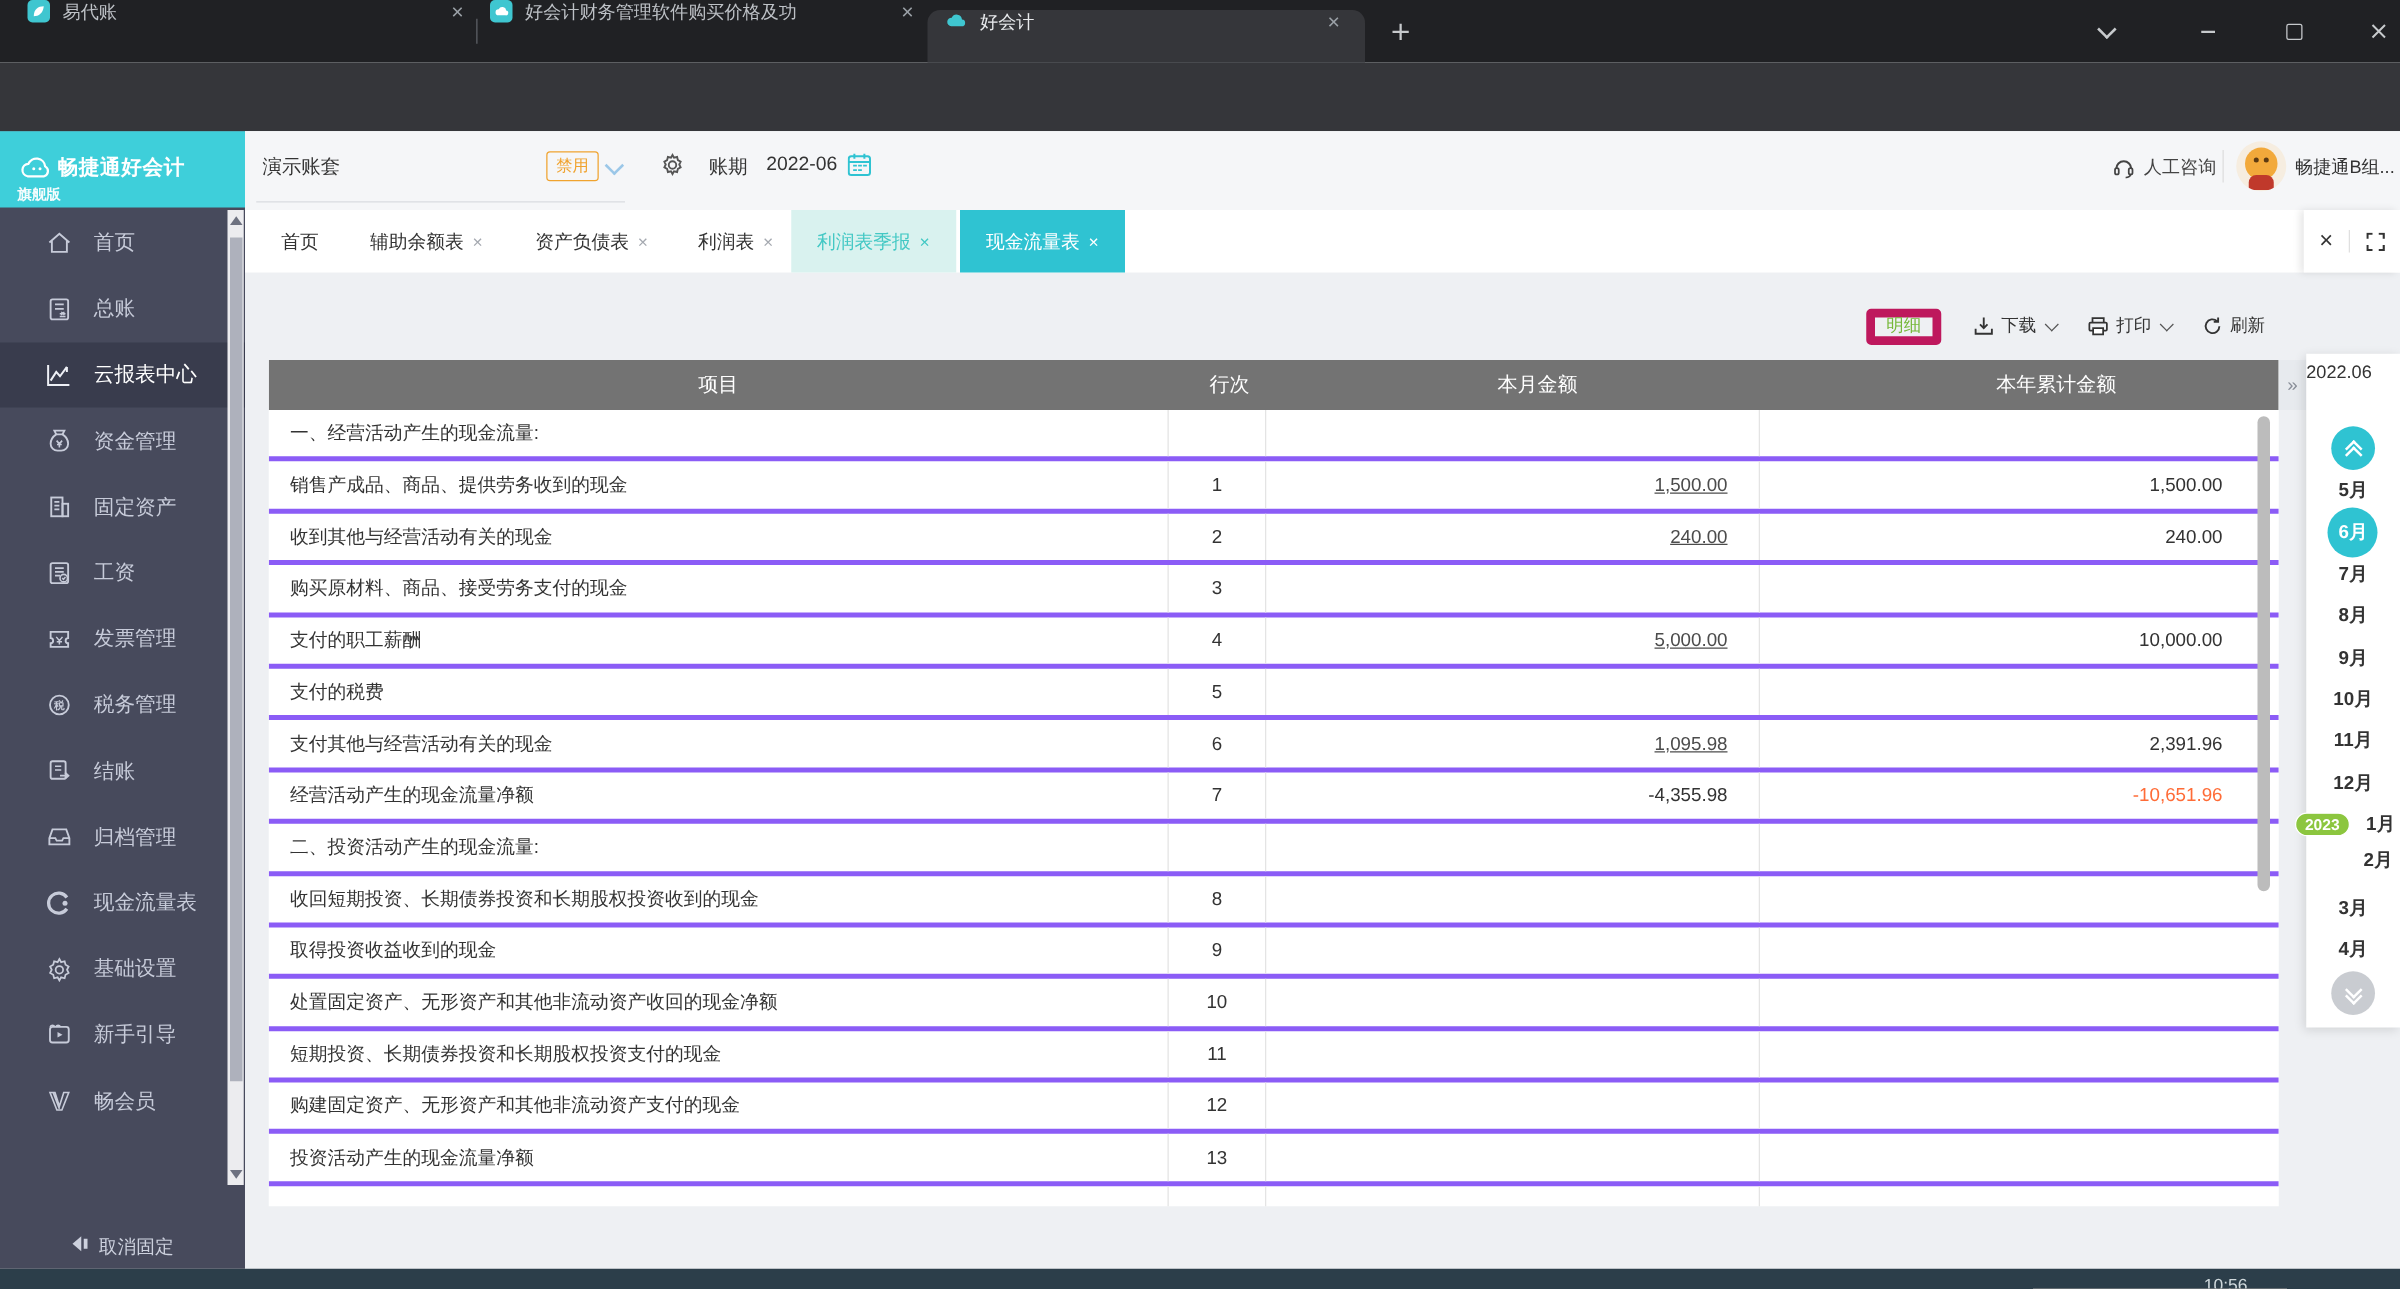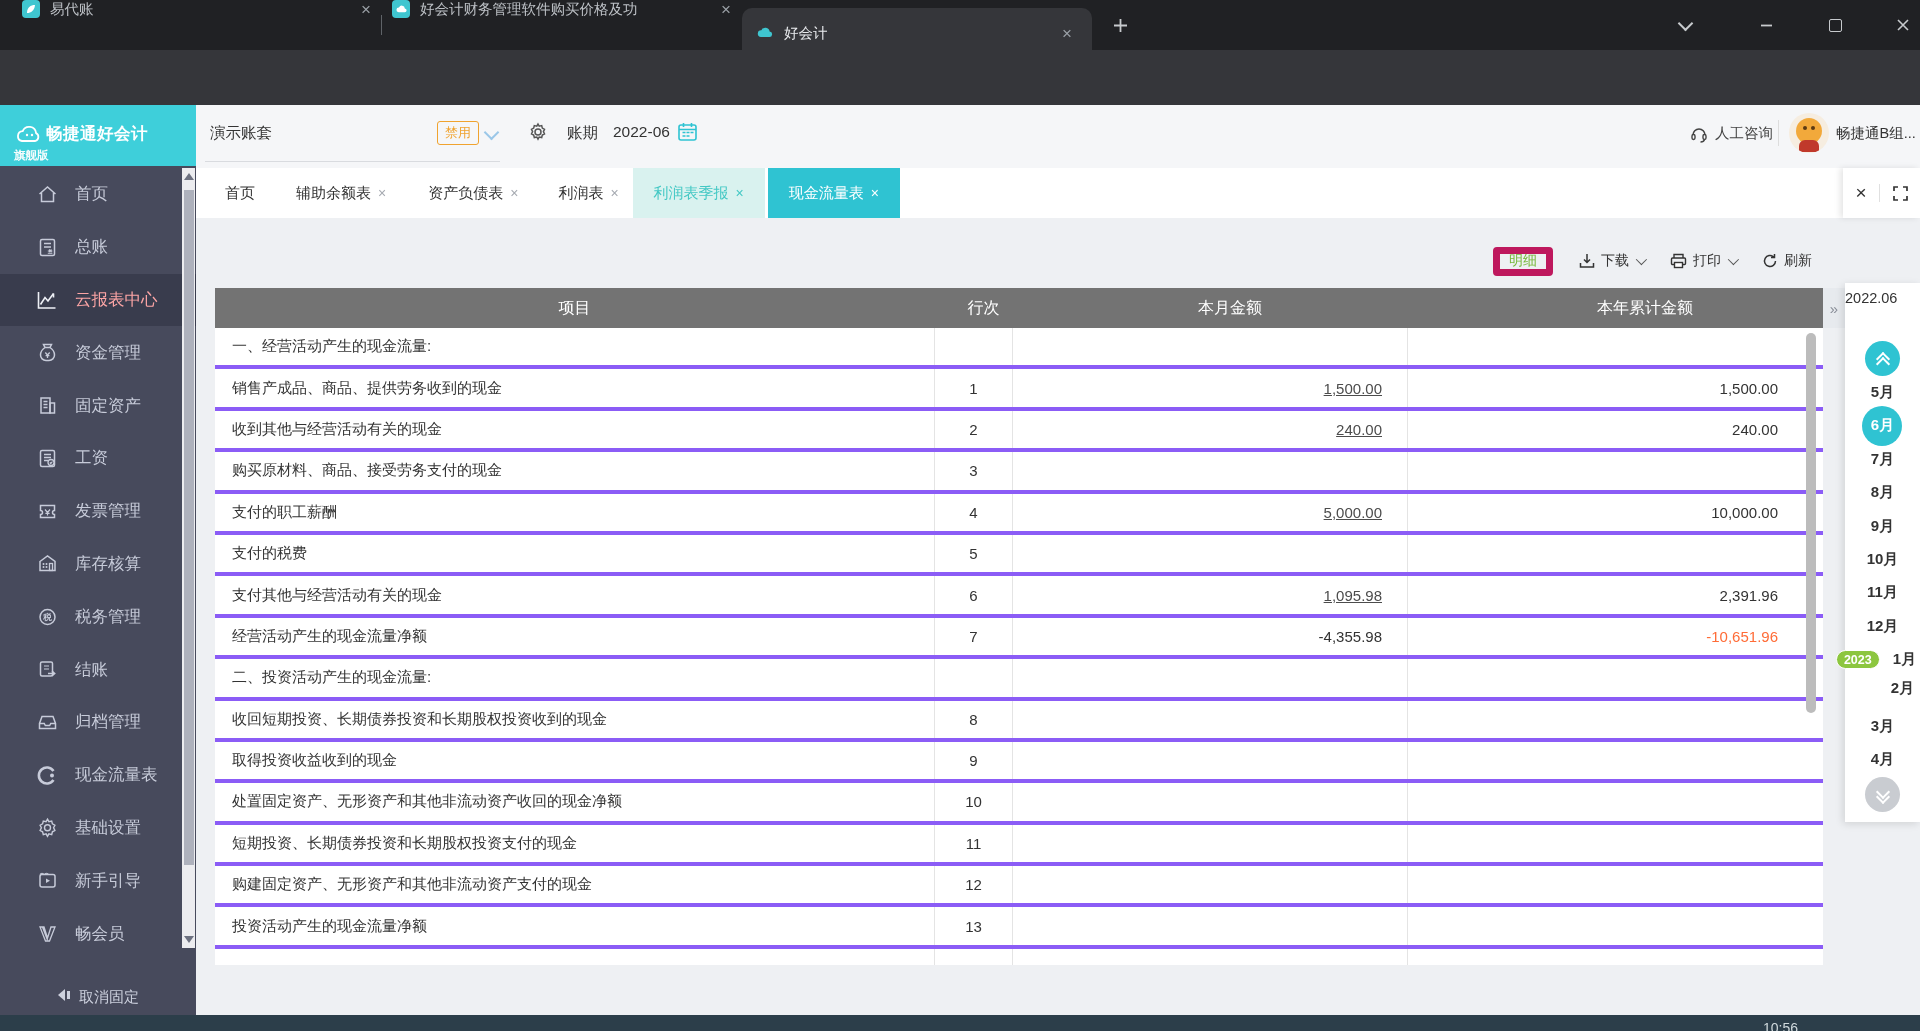--- a/index.html
+++ b/index.html
@@ -35,21 +35,21 @@
   .sidepanel:before{content:"";position:absolute;right:0;top:0;bottom:0;width:5px;background:#c7cacd;}
   
   #appbg{left:196px;top:105px;width:1724px;height:910px;background:#eef0f3;}
   
   #sidebar{left:0;top:105px;width:196px;height:910px;background:#474a5c;}
   #logo{left:0;top:105px;width:196px;height:61px;background:#3ecfda;color:#fff;}
   #logo .brand{position:absolute;left:46px;top:18px;font-size:16.5px;font-weight:bold;letter-spacing:.5px;white-space:nowrap;}
   #logo .edition{position:absolute;left:14px;bottom:3px;font-size:11.5px;font-weight:bold;opacity:.95;}
   .mitem{display:flex;align-items:center;height:52.8px;color:#c7cbd9;font-size:16.5px;padding-left:36px;cursor:default;}
   .mitem .mic{width:22px;height:22px;margin-right:17px;flex:0 0 auto;display:flex;align-items:center;justify-content:center;}
-  .mitem.active{background:#393c4d;color:#fca5a5;}
+  .mitem.active{background:#393c4d;color:#ffffff;}
   #unpin{left:0;top:988px;width:196px;height:26px;display:flex;align-items:flex-start;justify-content:center;color:#cdd1de;font-size:15px;}
   #sb-scroll{left:182px;top:168px;width:13px;height:780px;background:#ececef;}
   #sb-thumb{left:183.5px;top:190px;width:10px;height:675px;background:#aeb1bc;}
   .tri-up{width:0;height:0;border-left:5px solid transparent;border-right:5px solid transparent;border-bottom:7px solid #6d7180;margin:5px auto 0;}
   .tri-dn{position:absolute;left:1.5px;bottom:5px;width:0;height:0;border-left:5px solid transparent;border-right:5px solid transparent;border-top:7px solid #6d7180;}
   
   #appheader{left:196px;top:105px;width:1724px;height:63px;background:#f5f6f8;}
   #acct{left:210px;top:123px;font-size:15.5px;color:#333;}
   .hline{position:absolute;height:1px;background:#d9dbdf;}
   #badge-forbid{left:437px;top:121px;width:42px;height:24px;border:1px solid #f0a32f;border-radius:3px;color:#f0a32f;font-size:13px;display:flex;align-items:center;justify-content:center;box-sizing:border-box;}
@@ -133,21 +133,21 @@
     <div class="tabdiv" style="left:381px;"></div>
     <div class="btab" style="left:392px;width:345px;">
       <span class="fav favsq">
         <svg width="13" height="13" viewBox="0 0 14 14">
             <path d="M4 10 a2.6 2.6 0 0 1 .3-5.2 a3.3 3.3 0 0 1 6.3 1 a2.1 2.1 0 0 1 -.4 4.2 Z" fill="#fff"></path>
           </svg>
       </span>
       <span class="ttl" style="max-width:252px;">好会计财务管理软件购买价格及功</span>
       <span class="x">×</span>
     </div>
-    <div class="btab active" style="left:742px;width:350px;padding:16px 14px;box-sizing:border-box;">
+    <div class="btab active" style="left:742px;width:350px;padding:0 14px;box-sizing:border-box;">
       <span class="fav">
         <svg width="18" height="18" viewBox="0 0 18 18">
             <path d="M5 13 a3.4 3.4 0 0 1 .4-6.8 a4.3 4.3 0 0 1 8.2 1.3 a2.7 2.7 0 0 1 -.5 5.5 Z" fill="#3fc6d0"></path>
           </svg>
       </span>
       <span class="ttl">好会计</span>
       <span class="x">×</span>
     </div>
     <div class="wc" style="left:1100px;width:40px;">
       <svg width="15" height="15" viewBox="0 0 15 15">
@@ -304,30 +304,20 @@
         <div class="mitem">
           <span class="mic">
             <svg width="21" height="21" viewBox="0 0 21 21">
               <path d="M3.5 4.5 h14 v5 a2 2 0 0 0 0 4 v3 h-14 v-3 a2 2 0 0 0 0-4 Z" stroke="#c7cbd9" stroke-width="1.5" fill="none"></path>
               <path d="M8 8.5 l2.5 3 2.5-3 M10.5 11.5 v3 M8.4 12.3 h4.2" stroke="#c7cbd9" stroke-width="1.2" fill="none"></path>
             </svg>
           </span>
           <span>发票管理</span>
         </div>
 
-        <div class="mitem">
-          <span class="mic">
-            <svg width="21" height="21" viewBox="0 0 21 21">
-              <path d="M3 8.5 L10.5 3 L18 8.5 V17.5 H3 Z" stroke="#c7cbd9" stroke-width="1.5" fill="none"></path>
-              <path d="M6.5 11 h.01 M9.5 11 h.01 M6.5 14 h.01 M9.5 14 h.01" stroke="#c7cbd9" stroke-width="2" stroke-linecap="round"></path>
-              <rect x="12.5" y="10.5" width="3" height="7" stroke="#c7cbd9" stroke-width="1.3" fill="none"></rect>
-            </svg>
-          </span>
-          <span>库存核算</span>
-        </div>
 
         <div class="mitem">
           <span class="mic">
             <svg width="21" height="21" viewBox="0 0 21 21">
               <circle cx="10.5" cy="11" r="7.5" stroke="#c7cbd9" stroke-width="1.5" fill="none"></circle>
               <text x="10.5" y="14.2" text-anchor="middle" font-size="8.5" fill="#c7cbd9" font-weight="bold">税</text>
             </svg>
           </span>
           <span>税务管理</span>
         </div>

